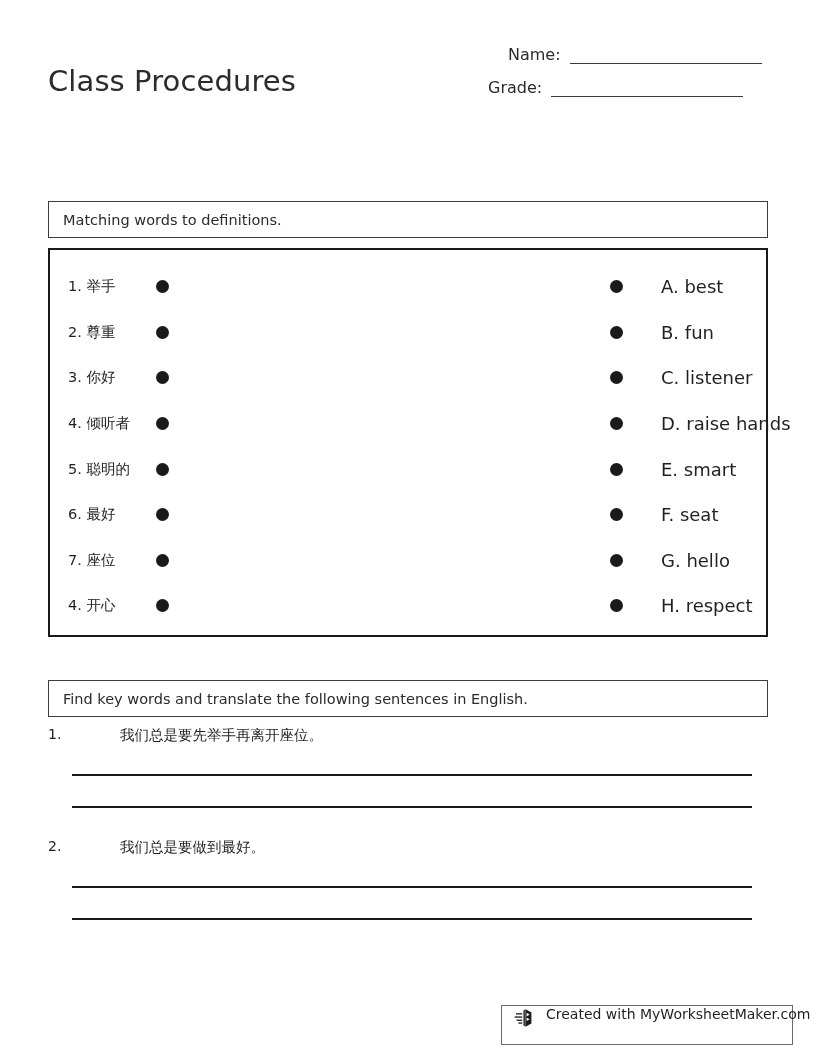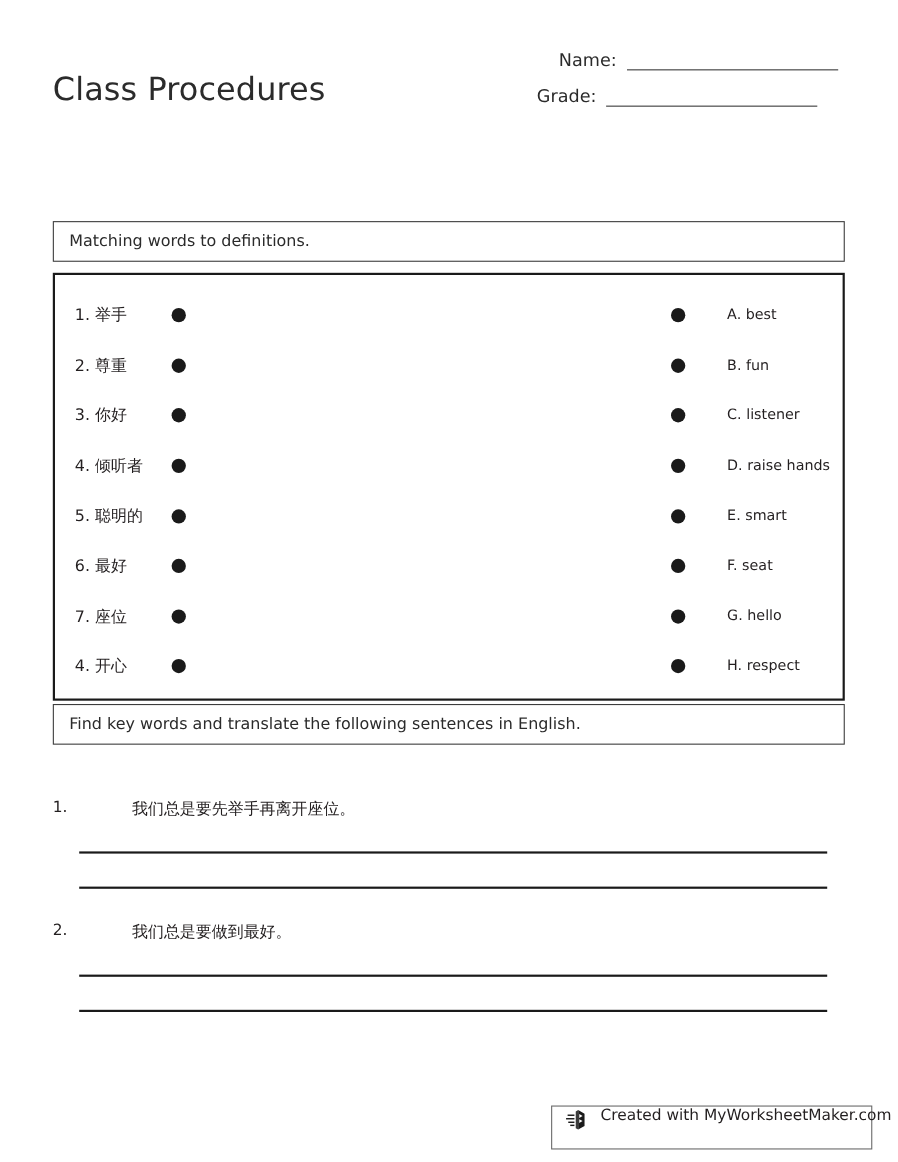--- a/index.html
+++ b/index.html
@@ -61,21 +61,21 @@
     left: 48px;
     width: 720px;
     box-sizing: border-box;
     border: 1.1px solid #3d3d3d;
     background: #ffffff;
     display: flex;
     align-items: center;
     padding-left: 14px;
   }
   .instruction-1 { top: 164px; height: 37px; margin-top: 37px; }
-  .instruction-2 { top: 640px; height: 37px; }
+  .instruction-2 { top: 680px; height: 37px; }
   .instruction-text {
     font-size: 14.5px;
     color: #2b2b2b;
     white-space: nowrap;
   }
 
   
   .matching-box {
     position: absolute;
     left: 48px;
@@ -116,21 +116,21 @@
   .right-group {
     position: absolute;
     left: 560px;
     top: 0;
     height: 100%;
     display: flex;
     align-items: center;
   }
   .right-term {
     margin-left: 38px;
-    font-size: 13px;
+    font-size: 18px;
     color: #231f20;
     white-space: nowrap;
   }
   .dot {
     width: 13px;
     height: 13px;
     border-radius: 50%;
     background: #1a1a1a;
     flex: 0 0 auto;
   }

